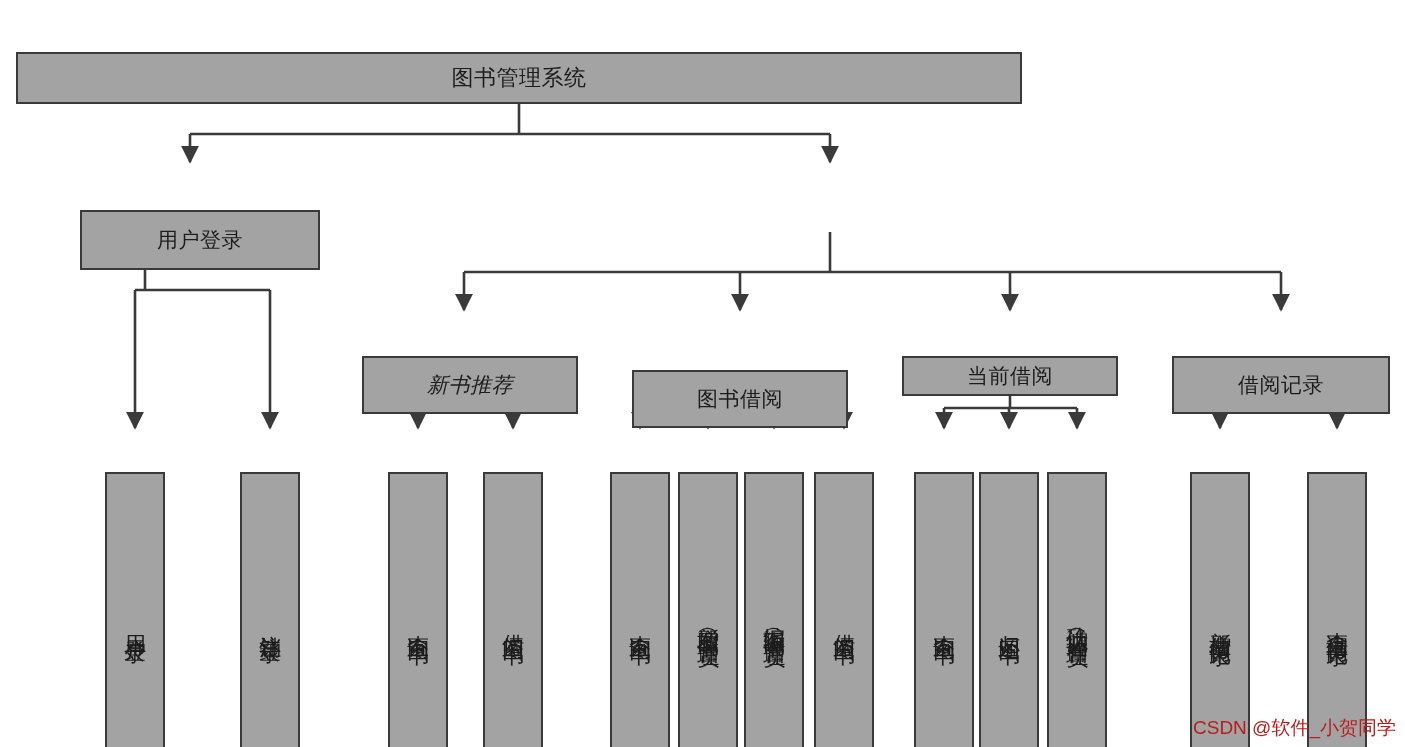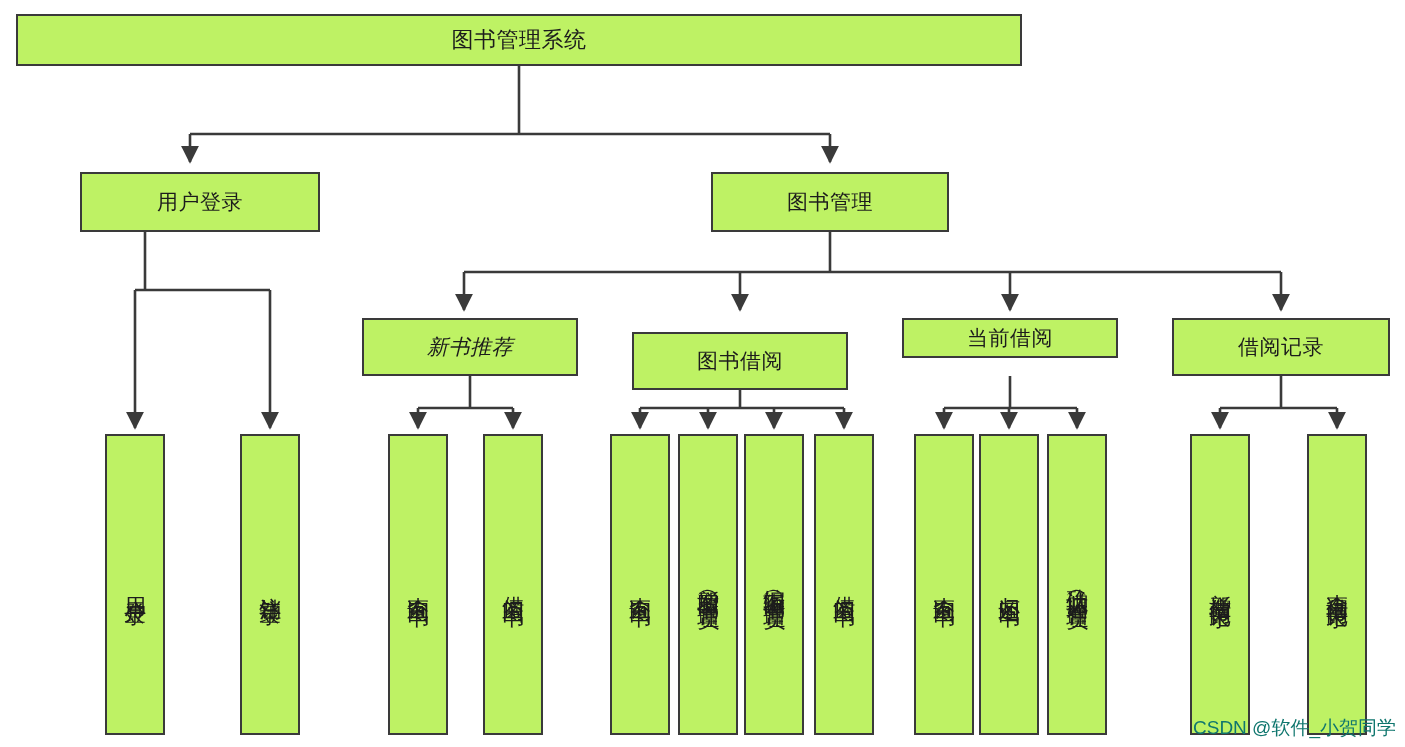--- a/index.html
+++ b/index.html
@@ -22,27 +22,28 @@
     position: absolute;
     left: 0;
     top: 0;
     width: 1405px;
     height: 747px;
     pointer-events: none;
   }
   .node {
     position: absolute;
     box-sizing: border-box;
-    background: #bef264;
+    background: #a3a3a3;
     border: 2px solid #3a3a3a;
     display: flex;
     align-items: center;
     justify-content: center;
     color: #1c1c1c;
     z-index: 2;
+    margin-top: 38px;
   }
   .node .label {
     display: block;
     text-align: center;
     line-height: 1.18;
     letter-spacing: 0.5px;
   }
   
   .node.horiz .label {
     font-size: 21px;
@@ -61,21 +62,21 @@
     text-orientation: upright;
     font-size: 22px;
     line-height: 1.02;
     letter-spacing: 3px;
     white-space: nowrap;
     max-height: 286px;
   }
   .watermark {
     position: absolute;
     font-size: 19px;
-    color: #0f766e;
+    color: #b91c1c;
     white-space: nowrap;
     z-index: 5;
     font-family: "Liberation Sans", "DejaVu Sans", sans-serif;
   }
 </style>
 </head>
 <body>
 
 <div id="canvas">
 
@@ -129,23 +130,20 @@
     </g>
   </svg>
 
   <div class="node horiz root" style="left:16px; top:14px; width:1006px; height:52px;">
     <span class="label">图书管理系统</span>
   </div>
 
   <div class="node horiz" style="left:80px; top:172px; width:240px; height:60px;">
     <span class="label">用户登录</span>
   </div>
-  <div class="node horiz" style="left:711px; top:172px; width:238px; height:60px;">
-    <span class="label">图书管理</span>
-  </div>
 
   <div class="node horiz" style="left:362px; top:318px; width:216px; height:58px;font-style:italic;">
     <span class="label">新书推荐</span>
   </div>
   <div class="node horiz" style="left:632px; top:332px; width:216px; height:58px;">
     <span class="label">图书借阅</span>
   </div>
   <div class="node horiz" style="left:902px; top:318px; width:216px; height:40px;">
     <span class="label">当前借阅</span>
   </div>

